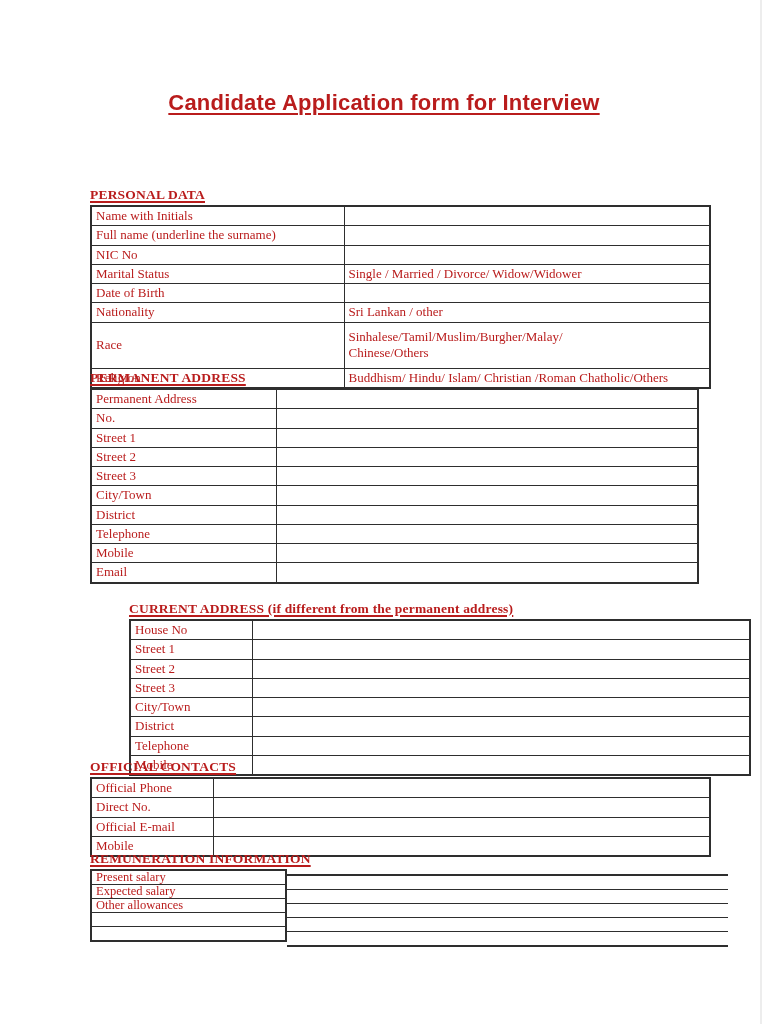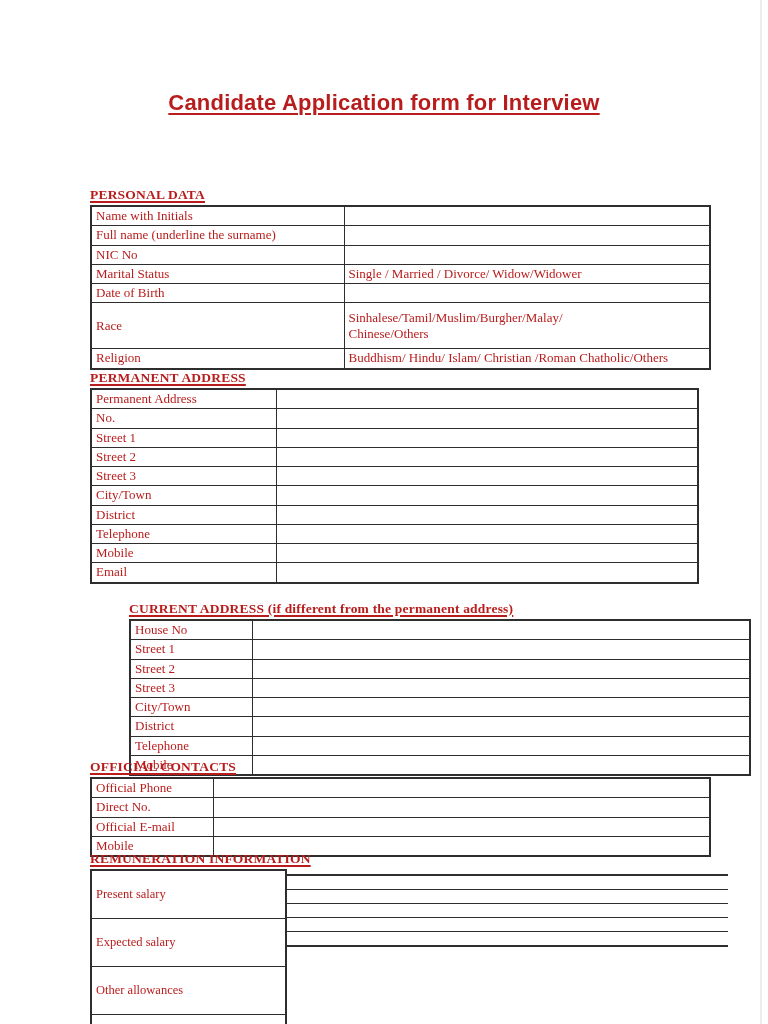--- a/index.html
+++ b/index.html
@@ -55,21 +55,21 @@
   .t4{width:621px;} .t4 tr{height:15px;margin-left:8px;}
 
   
   .remun{display:flex;align-items:flex-start;}
   .remun-left{
     width:197px;box-sizing:border-box;
     border:2px solid #2e2e2e;
   }
   .remun-row{
     height:13px;line-height:13px;
-    font-size:12.5px;padding:17px 4px;
+    font-size:12.5px;padding:0 4px;
     border-bottom:1.5px solid #2e2e2e;
     overflow:hidden;white-space:nowrap;
   }
   .remun-row:last-child{border-bottom:none;}
   .remun-right{
     width:441px;margin-top:5px;
     border-top:2px solid #2e2e2e;
   }
   .remun-rline{height:13px;border-bottom:1.5px solid #2e2e2e;}
   .remun-rline:last-child{border-bottom:2px solid #2e2e2e;}
@@ -104,20 +104,24 @@
         <td>NIC No</td>
         <td></td>
       </tr>
       <tr>
         <td>Marital Status</td>
         <td>Single / Married / Divorce/ Widow/Widower</td>
       </tr>
       <tr>
         <td>Date of Birth</td>
         <td></td>
+      </tr>
+      <tr>
+        <td>Nationality</td>
+        <td>Sri Lankan / other</td>
       </tr>
       <tr class="tall">
         <td>Race</td>
         <td>Sinhalese/Tamil/Muslim/Burgher/Malay/
 Chinese/Others</td>
       </tr>
       <tr>
         <td>Religion</td>
         <td>Buddhism/ Hindu/ Islam/ Christian /Roman Chatholic/Others</td>
       </tr>

